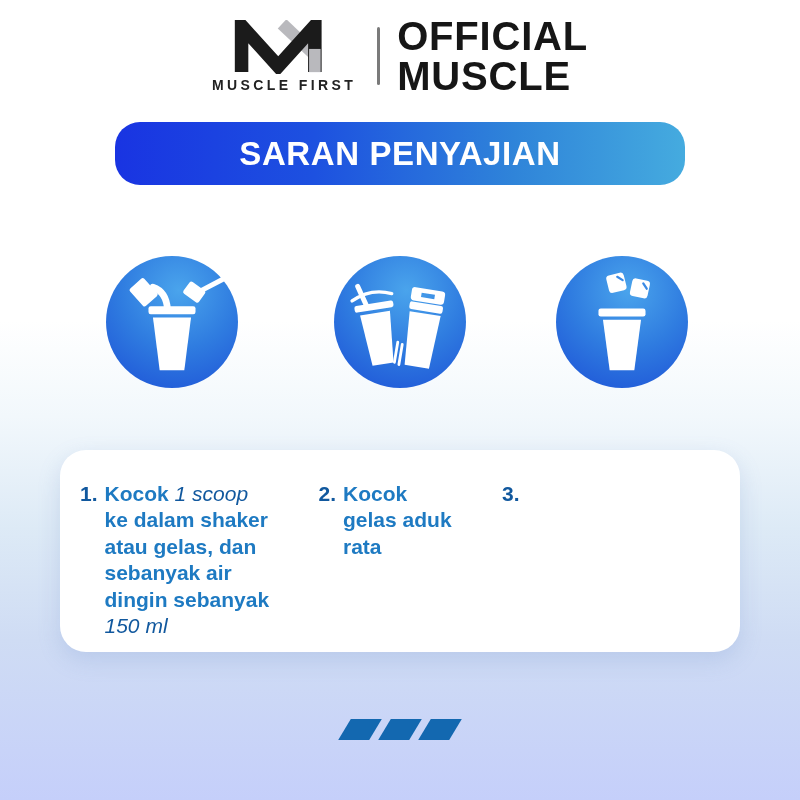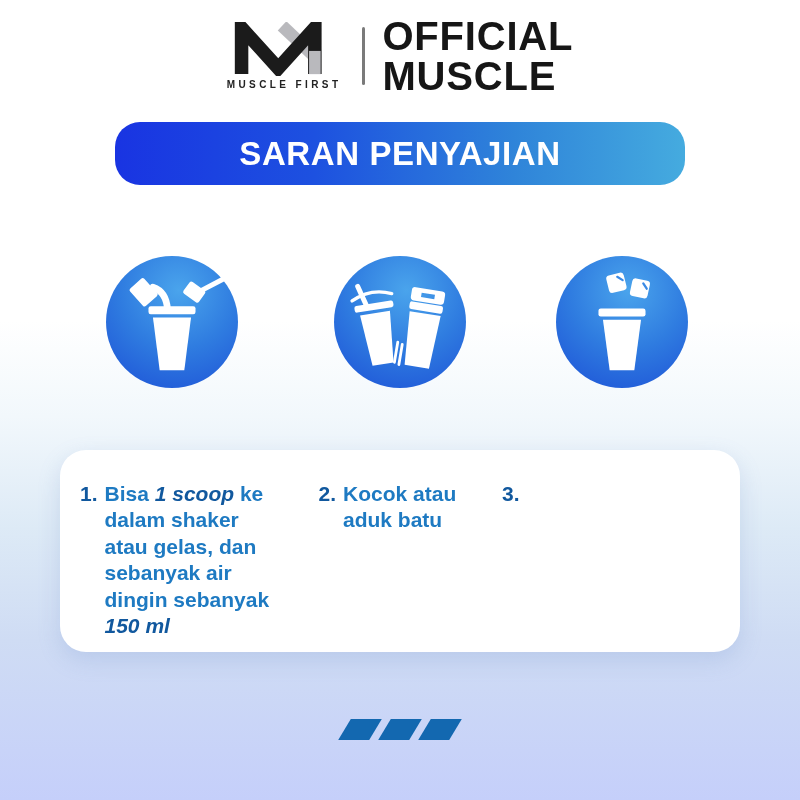--- a/index.html
+++ b/index.html
@@ -20,21 +20,21 @@
   }
 
   
   .header{
     position:absolute;top:16px;left:0;width:100%;
     display:flex;justify-content:center;align-items:center;
   }
   .logo-block{display:flex;flex-direction:column;align-items:center;}
   .logo-m{width:102px;height:54px;}
   .brand-name{
-    margin-top:3px;font-size:10px;font-weight:700;letter-spacing:3.4px;
+    margin-top:3px;font-size:14px;font-weight:700;letter-spacing:3.4px;
     color:#222;white-space:nowrap;
   }
   .header-divider{
     width:3px;height:58px;background:#7a7a7a;border-radius:2px;
     margin:0 17px 0 21px;align-self:center;
   }
   .store-block{
     font-size:40px;font-weight:900;color:#161616;
     line-height:1.0;letter-spacing:0.8px;
   }
@@ -74,21 +74,21 @@
   .step{display:flex;gap:7px;}
   .step-num{
     flex:none;font-size:21px;font-weight:800;
     color:var(--em,#11589e);line-height:1.26;
   }
   .step-text{
     font-size:21px;font-weight:700;line-height:1.26;
     color:var(--step-text,#1e7ac2);
   }
   .step-text .em{
-    font-weight:700;font-style:italic;color:var(--em,#11589e);
+    font-weight:400;font-style:italic;color:var(--em,#11589e);
   }
   .t1{width:172px;} .t2{width:114px;} .t3{width:180px;}
 
   
   .stripes{
     position:absolute;top:719px;left:50%;transform:translateX(-50%);
     display:flex;gap:9px;
   }
   .stripe{
     width:31px;height:21px;background:var(--stripe,#1368b0);
@@ -170,25 +170,25 @@
         </g>
         <rect x="29" y="38" width="42" height="7" rx="2"></rect>
         <polygon points="33,48 67,48 61,93 39,93"></polygon>
       </g>
     </svg>
   </div>
 
   <div class="card">
     <div class="step">
       <span class="step-num">1.</span>
-      <div class="step-text t1"><span>Bisa </span><span class="em">1 scoop</span><span> ke dalam shaker atau gelas, dan sebanyak air dingin sebanyak </span><span class="em">150 ml</span></div>
+      <div class="step-text t1"><span>Kocok </span><span class="em">1 scoop</span><span> ke dalam shaker atau gelas, dan sebanyak air dingin sebanyak </span><span class="em">150 ml</span></div>
     </div>
     <div class="step">
       <span class="step-num">2.</span>
-      <div class="step-text t2"><span>Kocok atau aduk batu</span></div>
+      <div class="step-text t2"><span>Kocok gelas aduk rata</span></div>
     </div>
     <div class="step">
       <span class="step-num">3.</span>
     </div>
   </div>
 
   <div class="stripes">
     <div class="stripe"></div>
     <div class="stripe"></div>
     <div class="stripe"></div>

